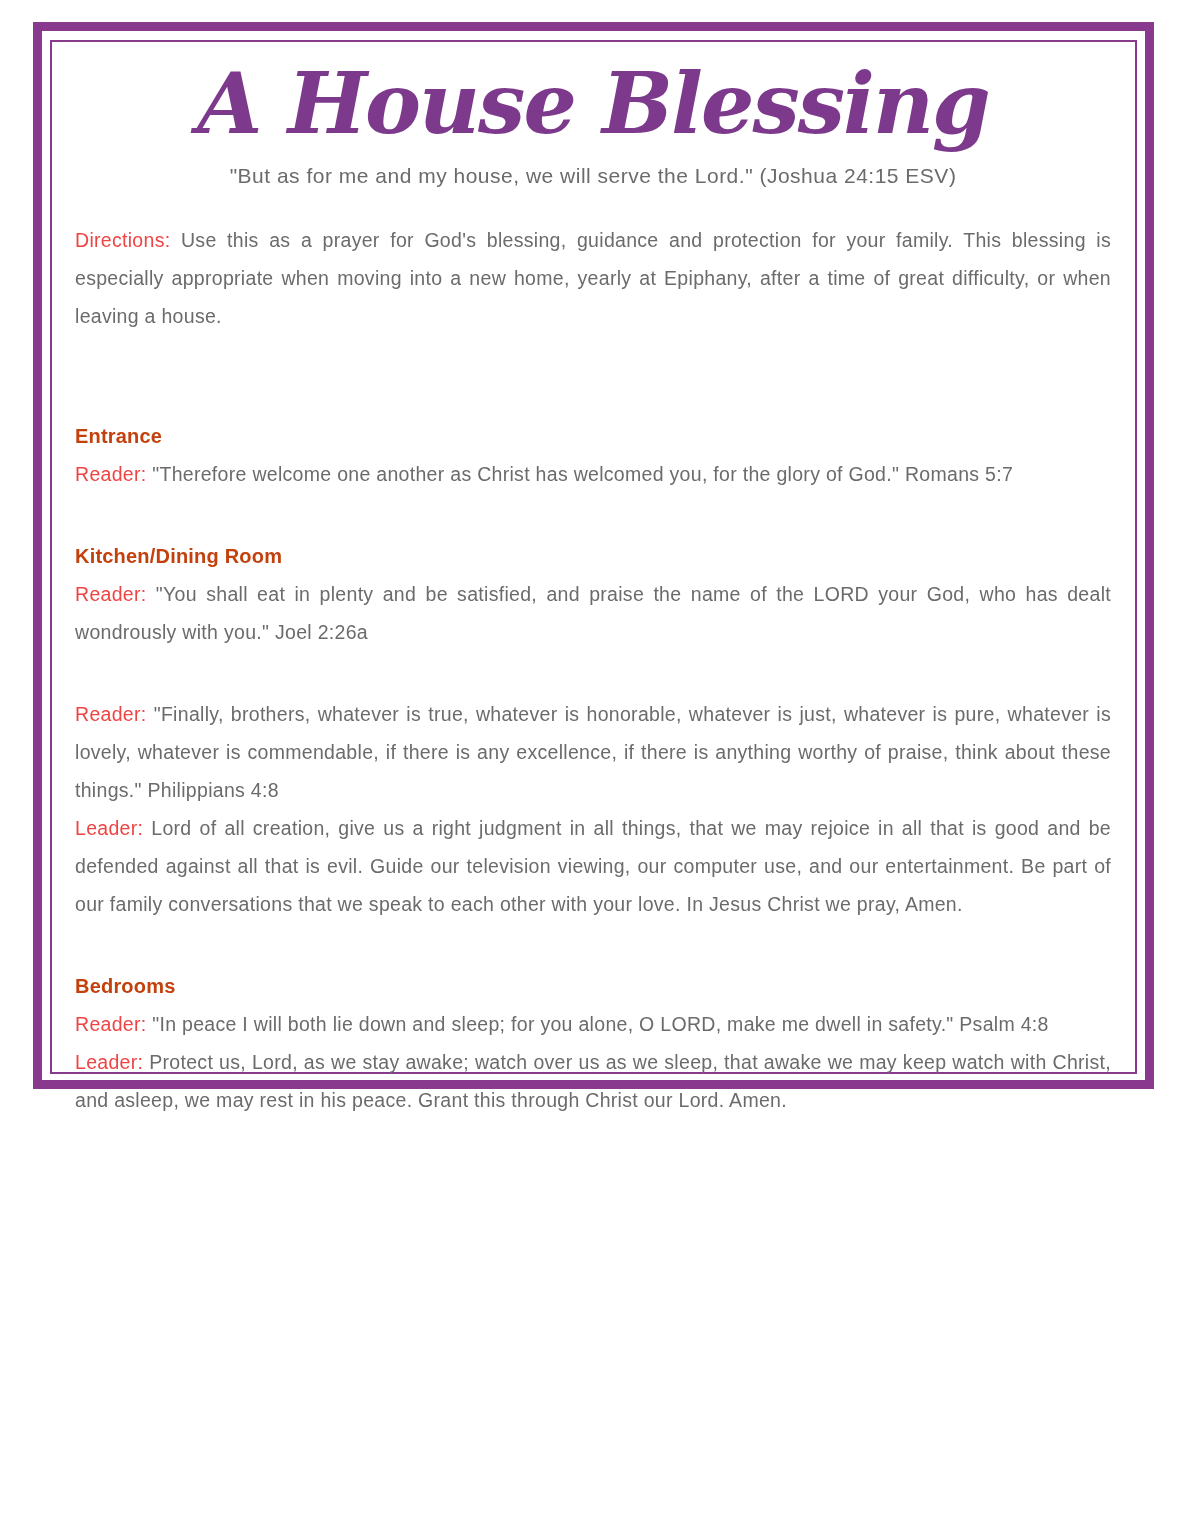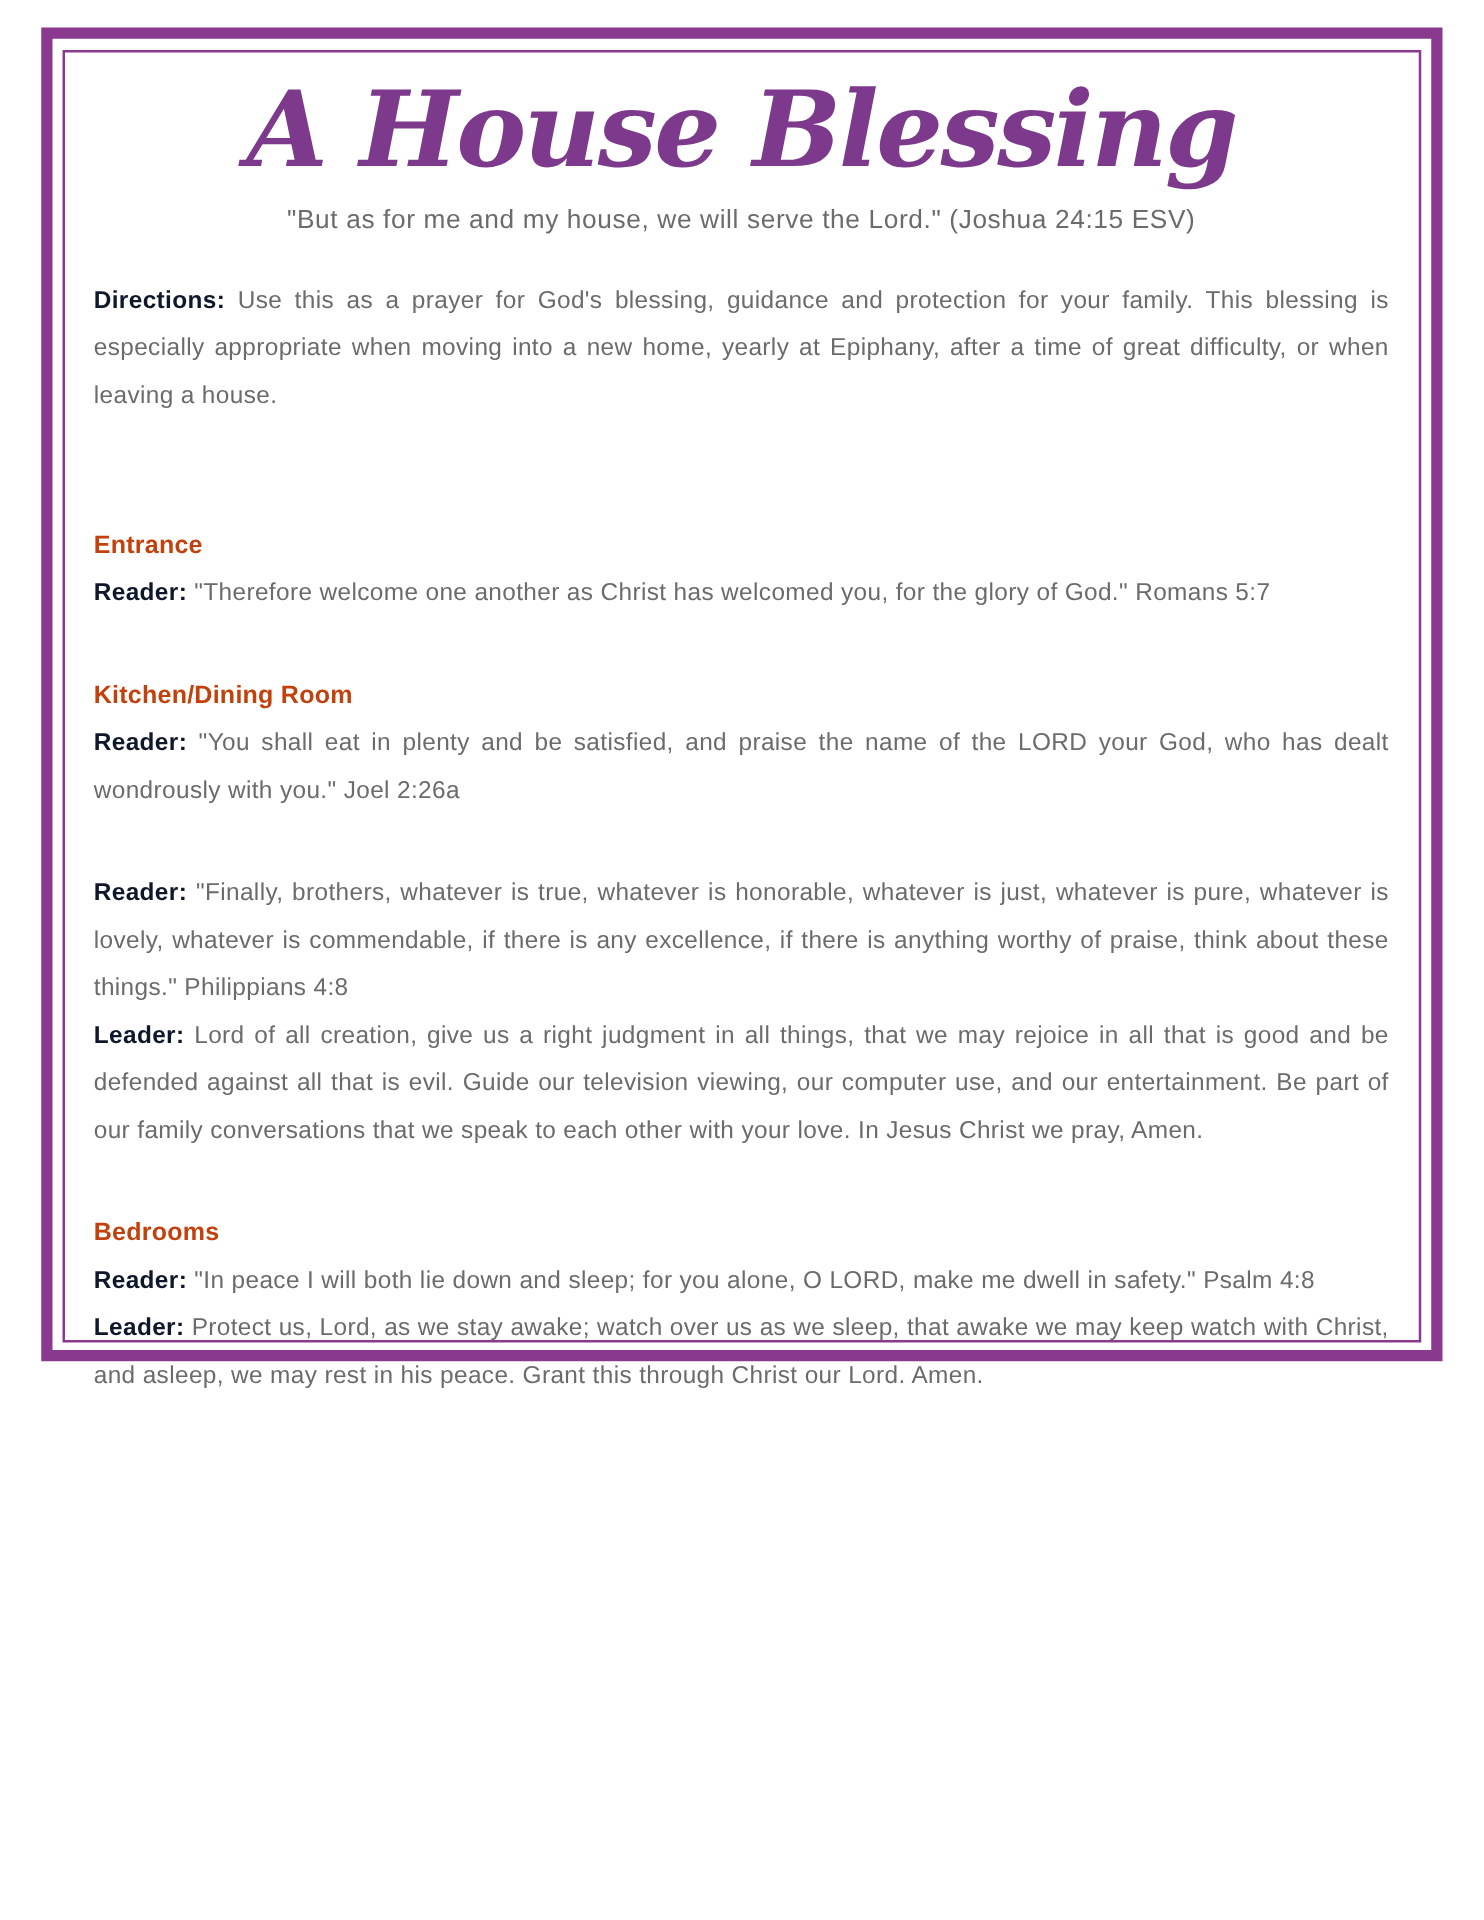--- a/index.html
+++ b/index.html
@@ -50,22 +50,22 @@
     font-size: 21px;
     color: #6b6b6b;
     letter-spacing: 0.5px;
   }
   .para {
     margin: 0;
     text-align: justify;
   }
   .para + .para-gap { height: 38px; }
   .para b, .section .para b {
-    color: #0f172a;
-    font-weight: bold;
+    color: #ef4444;
+    font-weight: normal;
   }
   .section { margin-top: 44px; }
   .section-heading {
     margin: 0;
     font-size: 20px;
     line-height: 38px;
     font-weight: bold;
     color: #c2410c;
     letter-spacing: 0.2px;
   }

